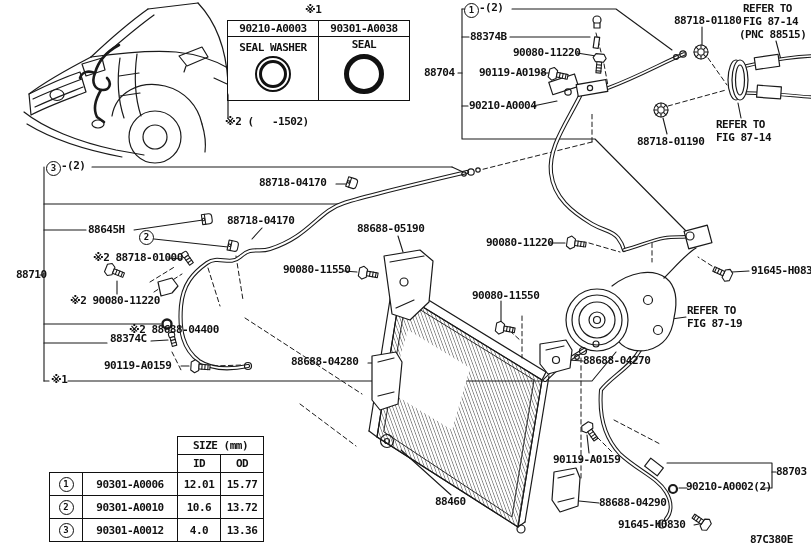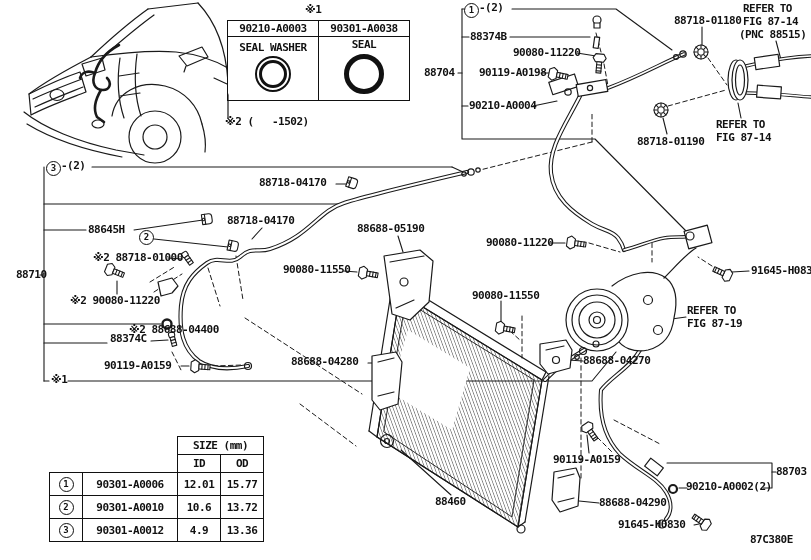--- a/index.html
+++ b/index.html
@@ -357,21 +357,21 @@
     </tr>
     <tr>
       <td class="c-idx"><span class="circ">2</span></td>
       <td class="c-part">90301-A0010</td>
       <td>10.6</td>
       <td>13.72</td>
     </tr>
     <tr>
       <td class="c-idx"><span class="circ">3</span></td>
       <td class="c-part">90301-A0012</td>
-      <td>4.9</td>
+      <td>4.0</td>
       <td>13.36</td>
     </tr>
   </tbody>
     </table>
 
   <div>
       <div class="label" style="left: 305px; top: 4px;"><span>※1</span></div>
       <div class="label" style="left: 225px; top: 116px;"><span>※2 (   -1502)</span></div>
       <div class="label" style="left: 464px; top: 2px;"><span class="circ">1</span><span>-(2)</span></div>
       <div class="label" style="left: 470px; top: 31px;"><span>88374B</span></div>

